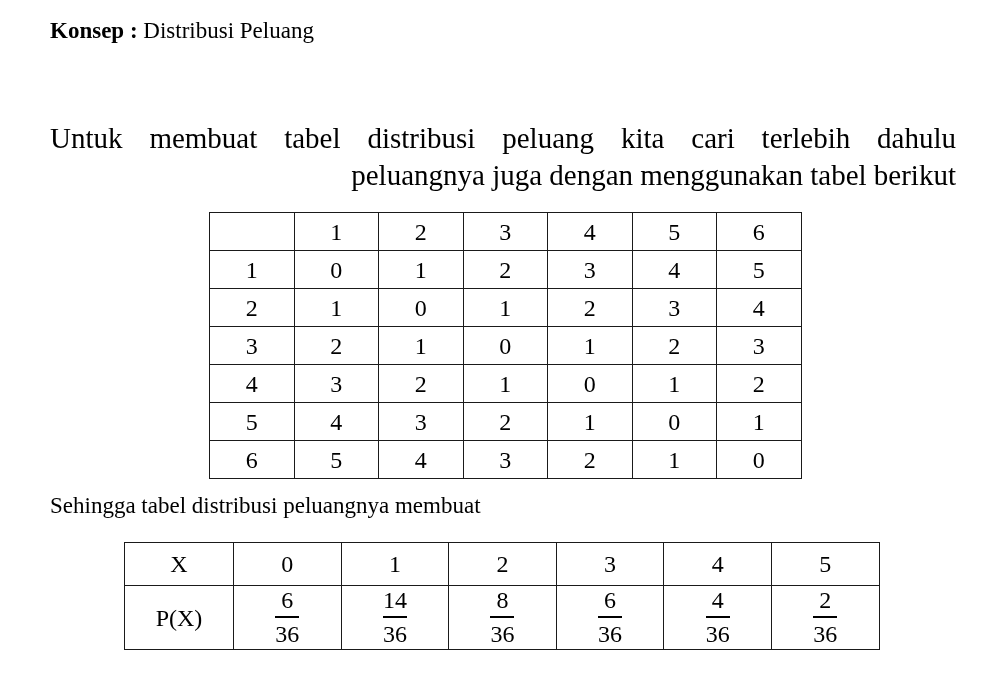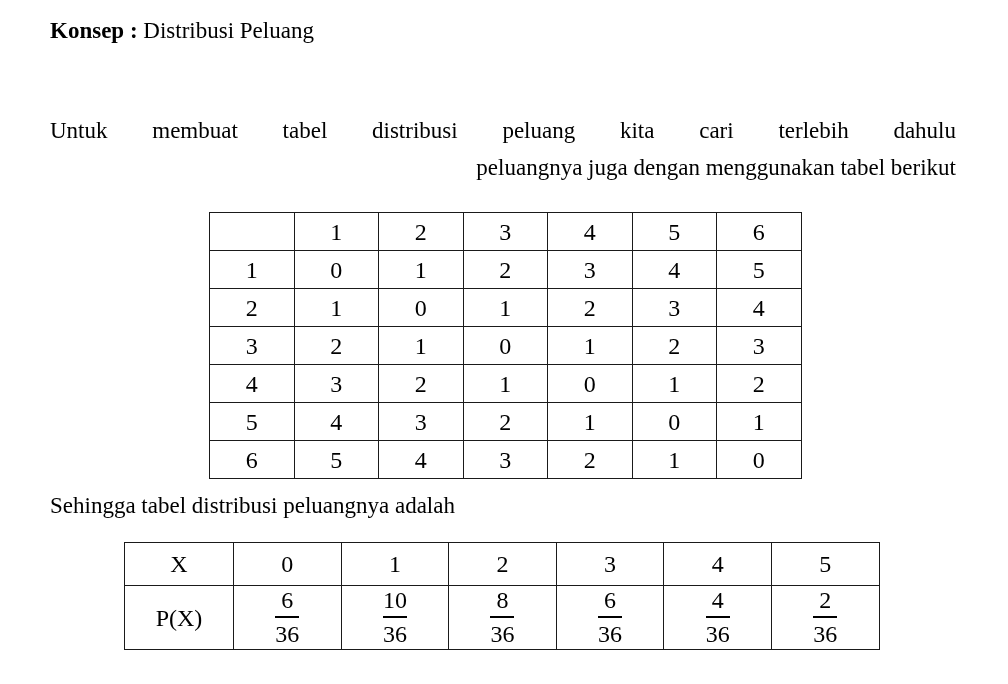--- a/index.html
+++ b/index.html
@@ -44,23 +44,23 @@
     top: 70px;
     font-size: 23px;
     line-height: 30px;
     font-weight: bold;
     white-space: nowrap;
   }
 
   .para-intro {
     position: absolute;
     left: 50px;
-    top: 112px;
+    top: 120px;
     width: 906px;
-    font-size: 23px;
+    font-size: 29px;
     line-height: 37px;
     text-align: justify;
     text-justify: inter-word;
   }
   .para-intro .l1 {
     display: block;
     text-align: justify;
     text-align-last: justify;
   }
   .para-intro .l2 {
@@ -224,21 +224,21 @@
         <td>5</td>
         <td>4</td>
         <td>3</td>
         <td>2</td>
         <td>1</td>
         <td>0</td>
       </tr>
     </tbody>
   </table>
 
-  <div class="line-sehingga">Sehingga tabel distribusi peluangnya adalah</div>
+  <div class="line-sehingga">Sehingga tabel distribusi peluangnya membuat</div>
 
   <table class="prob-table">
     <colgroup>
       <col class="c-label">
       <col class="c-val">
         <col class="c-val">
         <col class="c-val">
       <col class="c-val">
         <col class="c-val">
         <col class="c-val">
@@ -257,21 +257,21 @@
         <td>P(X)</td>
         <td>
           <span class="frac">
             <span class="num">6</span>
             <span class="bar"></span>
             <span class="den">36</span>
           </span>
         </td>
         <td>
           <span class="frac">
-            <span class="num">10</span>
+            <span class="num">14</span>
             <span class="bar"></span>
             <span class="den">36</span>
           </span>
         </td>
         <td>
           <span class="frac">
             <span class="num">8</span>
             <span class="bar"></span>
             <span class="den">36</span>
           </span>

